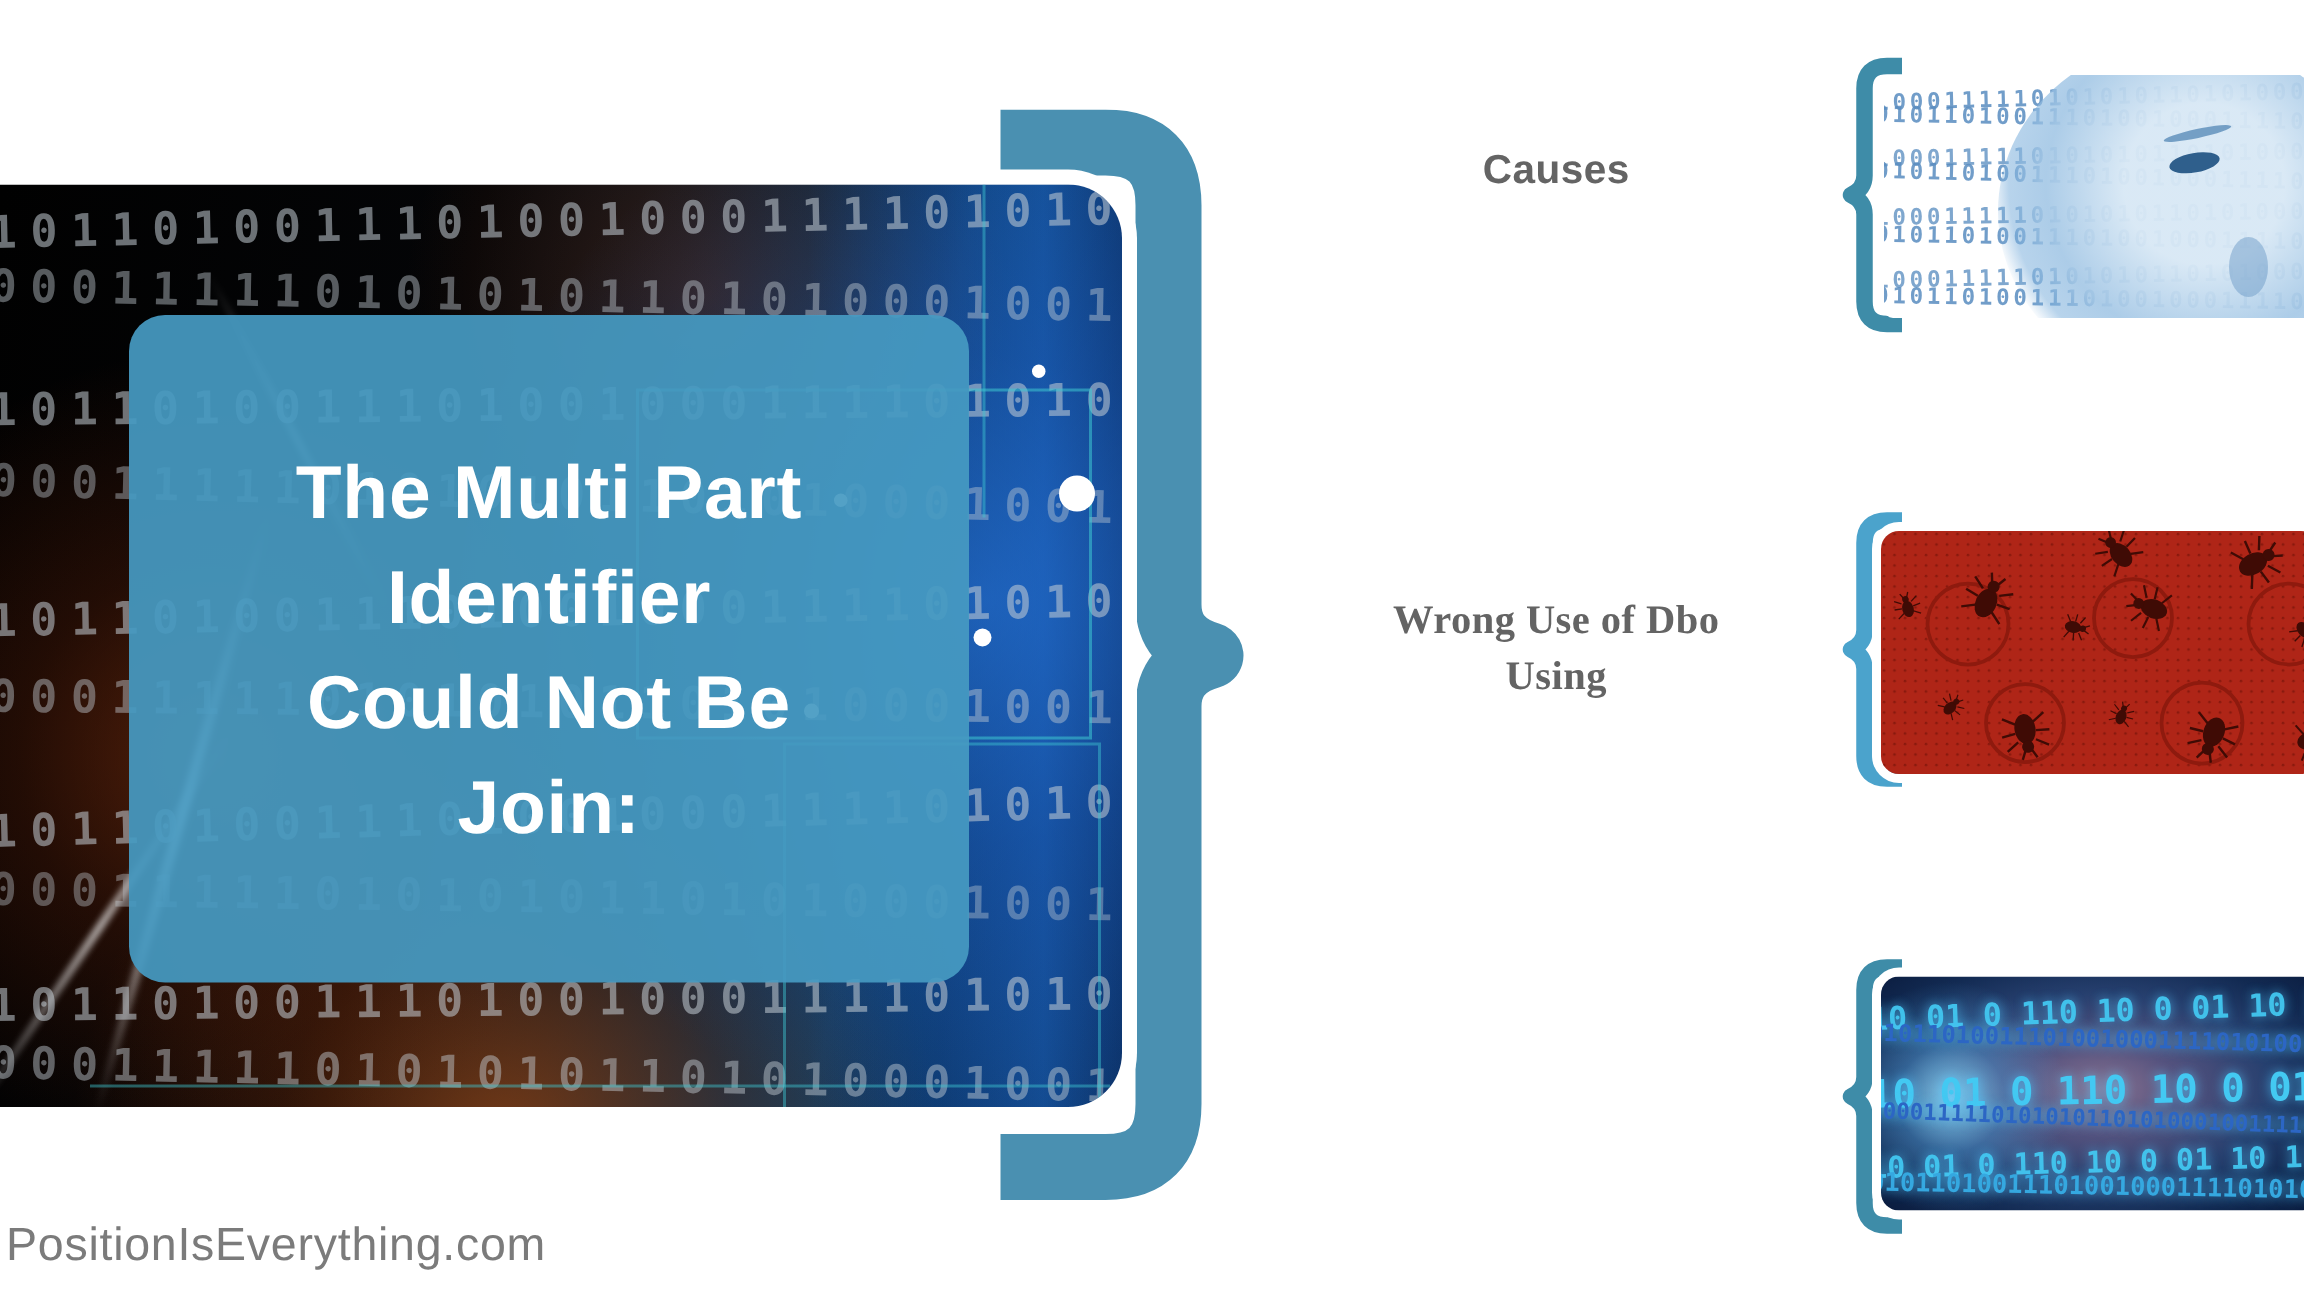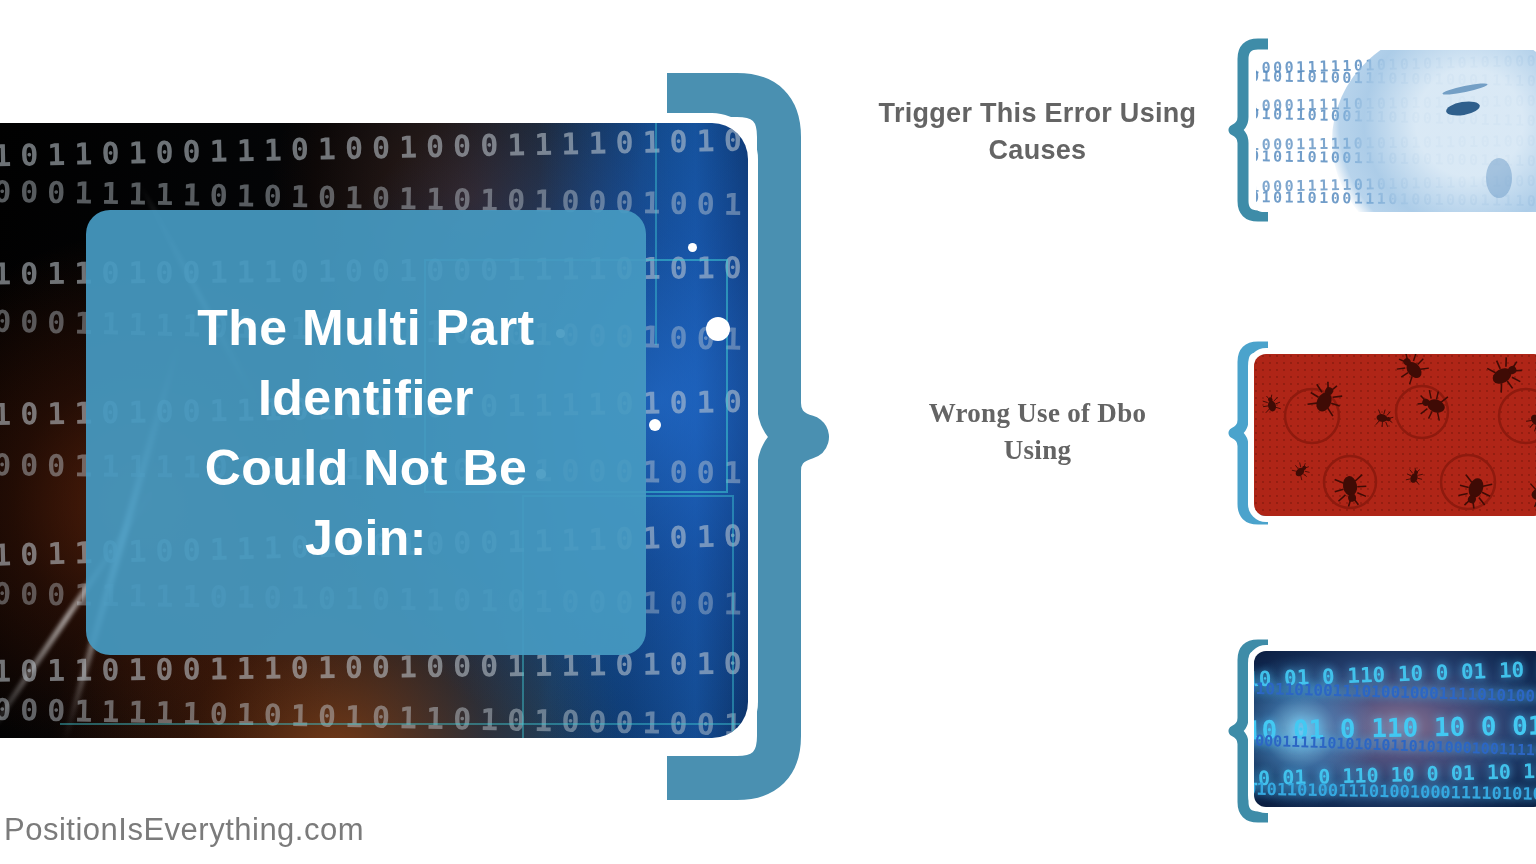--- a/index.html
+++ b/index.html
@@ -153,21 +153,20 @@
     <div class="title-line">Identifier</div>
     <div class="title-line">Could Not Be</div>
     <div class="title-line">Join:</div>
   </div>
 
   <svg class="brace-main" width="200" height="727" viewBox="0 0 200 727">
     <path d="M 22,22 H 92 Q 134,22 134,64 V 330 Q 134,356 162,364 Q 134,372 134,398 V 663 Q 134,705 92,705 H 22" fill="none" stroke-width="44" stroke-linejoin="round" stroke-linecap="butt" stroke="#4A90B1"></path>
   </svg>
 
   <div class="item-label label-1">
-    <div class="item-line">Trigger This Error Using</div>
     <div class="item-line">Causes</div>
   </div>
   <svg class="item-brace ibrace-1" width="46" height="186" viewBox="0 0 46 186">
     <path d="M 40,7 H 30 Q 15,7 15,22 V 80 Q 15,89 6,93 Q 15,97 15,106 V 164 Q 15,179 30,179 H 40" fill="none" stroke-width="11" stroke-linejoin="round" stroke-linecap="butt" stroke="#3E8CA8"></path>
   </svg>
   <div class="thumb thumb-aliases">
     <span class="trow">1000111110101010110101000100111101000110110010011</span>
     <span class="trow">0101101001110100100011110101001011010100111010010</span>
     <span class="trow">1000111110101010110101000100111101000110110010011</span>
     <span class="trow">0101101001110100100011110101001011010100111010010</span>

